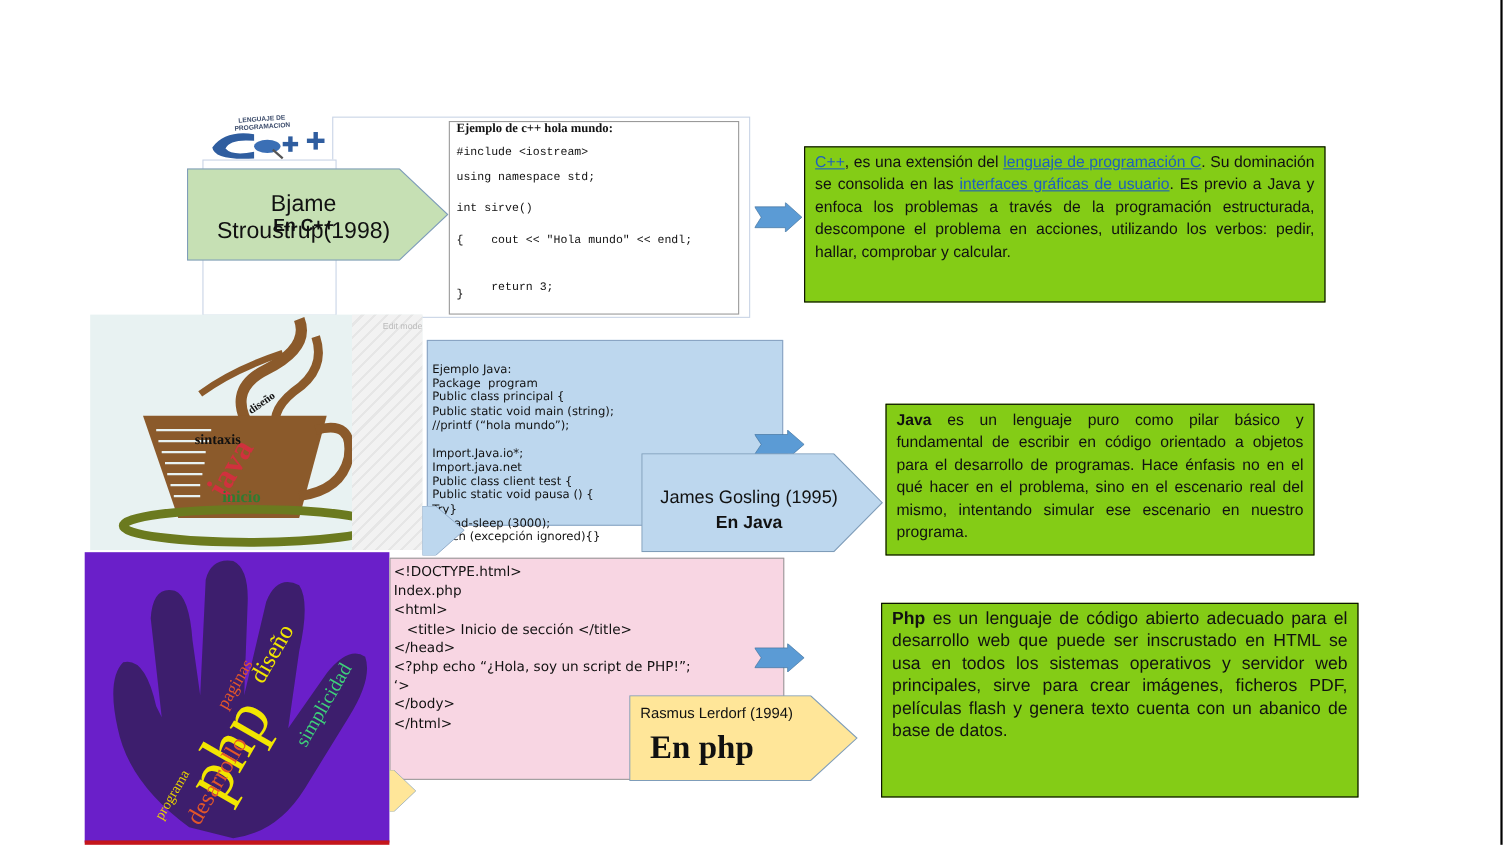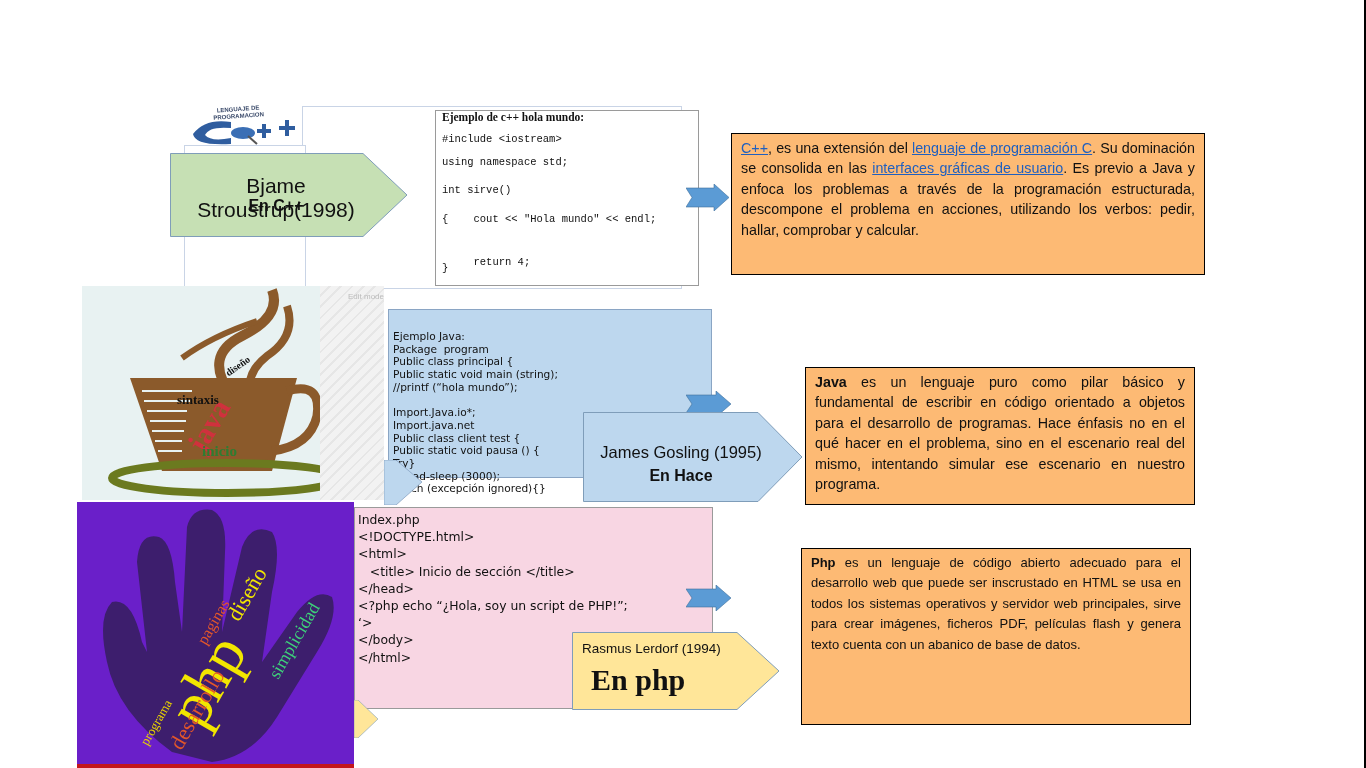--- a/index.html
+++ b/index.html
@@ -9,29 +9,29 @@
   }
   .abs { position:absolute; box-sizing:border-box; }
   .right-edge { left:1364px; top:0; width:2px; height:768px; background:#000; }
 
   
   .cpp-logo { left:185px; top:104px; width:118px; height:42px; }
   .cpp-logo .logo-caption { position:absolute; left:28px; top:2px; font-size:6px; line-height:7px; color:#3a4a6a; text-align:center; transform:rotate(-4deg); font-weight:bold; }
   .cpp-frame-left { left:184px; top:145px; width:122px; height:142px; border:1px solid #c9d4e6; background:#fff; }
   .cpp-frame-outer { left:302px; top:106px; width:380px; height:183px; border:1px solid #c9d4e6; background:#fff; }
   .cpp-code { left:408px; top:110px; width:264px; height:176px; border:1px solid #9a9a9a; background:#fff;
-    font-family:"Liberation Mono", monospace; font-size:10.5px; color:#111; padding:0 6px;margin-left:27px; }
+    font-family:"Liberation Mono", monospace; font-size:10.5px; color:#111; padding:0 6px; }
   .cpp-code .title { font-family:"Liberation Serif", serif; font-weight:bold; font-size:11.5px; margin-top:0px; }
   .cpp-code div { position:absolute; left:6px; white-space:pre; }
 
   .chevron { position:absolute; }
   .chevron .label { position:absolute; left:0; width:100%; text-align:center; }
 
   .desc {
-    border:1px solid #000; background:#fdba74; font-family:"Liberation Sans", sans-serif;
+    border:1px solid #000; background:#84cc16; font-family:"Liberation Sans", sans-serif;
     font-size:14.3px; line-height:20.4px; color:#111; padding:4px 9px; text-align:justify;
   }
   .desc a { color:#1f5fbf; text-decoration:underline; }
   .desc b { font-weight:bold; }
 
   
   .java-img { left:82px; top:286px; width:302px; height:214px; background:#e8f2f2; overflow:hidden; }
   .java-img-ghost { left:320px; top:286px; width:64px; height:214px;
      background: repeating-linear-gradient(135deg,#f2f2f2 0 6px,#e6e6e6 6px 8px); }
   .java-code { left:388px; top:309px; width:324px; height:169px; background:#bdd7ee; border:1px solid #8aa5c4;
@@ -65,21 +65,21 @@
       <rect x="100" y="16" width="4" height="16" fill="#2f5d9f"></rect>
   </svg>
 </div>
 
 <div class="abs cpp-code">
   <div class="title" style="top:0px">Ejemplo de c++ hola mundo:</div>
   <div style="top:22px">#include &lt;iostream&gt;</div>
   <div style="top:45px">using namespace std;</div>
   <div style="top:73px">int sirve()</div>
   <div style="top:102px">{    cout &lt;&lt; "Hola mundo" &lt;&lt; endl;</div>
-  <div style="top:145px">     return 4;</div>
+  <div style="top:145px">     return 3;</div>
   <div style="top:151px">}</div>
 </div>
 
 <div class="abs chevron" style="left:170px;top:153px;width:238px;height:84px">
   <svg width="238" height="84" style="position:absolute;left:0;top:0">
     <polygon points="0.5,0.5 193,0.5 237,42 193,83.5 0.5,83.5" fill="#c6e0b4" stroke="#7f9db9" stroke-width="1"></polygon>
   </svg>
   <div class="label" style="top:21px;width:212px;font-family:'Liberation Sans',sans-serif;font-size:21px;color:#111">Bjame Stroustrup(1998)</div>
   <div class="label" style="top:44px;width:212px;font-family:'Liberation Sans',sans-serif;font-size:16px;font-weight:bold;color:#111">En C++</div>
 </div>
@@ -130,53 +130,53 @@
 
 <svg class="abs" style="left:686px;top:391px" width="46" height="26">
   <polygon points="0,4 30,4 30,0 45,13 30,26 30,22 0,22 6,13" fill="#5b9bd5" stroke="#41719c" stroke-width="0.6"></polygon>
 </svg>
 
 <div class="abs chevron" style="left:583px;top:412px;width:220px;height:90px">
   <svg width="220" height="90" style="position:absolute;left:0;top:0">
     <polygon points="0.5,0.5 175,0.5 219,45 175,89.5 0.5,89.5" fill="#bdd7ee" stroke="#7f9db9" stroke-width="1"></polygon>
   </svg>
   <div class="label" style="top:31px;width:196px;font-size:16.5px;color:#111">James Gosling (1995)</div>
-  <div class="label" style="top:55px;width:196px;font-size:16px;font-weight:bold;color:#111">En Hace</div>
+  <div class="label" style="top:55px;width:196px;font-size:16px;font-weight:bold;color:#111">En Java</div>
 </div>
 
 <div class="abs desc" style="left:805px;top:367px;width:390px;height:138px">
   <b>Java</b><span> es un lenguaje puro como pilar básico y fundamental de escribir en código orientado a objetos para el desarrollo de programas. Hace énfasis no en el qué  hacer en el problema, sino en el escenario real del mismo, intentando simular ese escenario en nuestro programa.</span>
 </div>
 
 <div class="abs php-img">
   <svg width="277" height="264">
     <path d="M95 250 Q40 210 30 160 Q20 115 35 100 Q55 95 65 140 L70 150 L60 60 Q62 30 82 35 Q95 40 98 80 L105 130 L110 25 Q115 5 135 8 Q150 15 148 50 L145 130 L165 45 Q175 20 195 30 Q205 45 195 90 L185 160 L220 110 Q240 85 255 95 Q262 115 240 150 L200 215 Q175 255 135 260 Z" fill="#3d1e6d"></path>
     <text x="85" y="200" font-family="Liberation Serif, serif" font-size="62" fill="#f2e600" transform="rotate(-60 130 180)">php</text>
     <text x="150" y="110" font-family="Liberation Serif, serif" font-size="22" fill="#f2e600" transform="rotate(-60 165 105)">diseño</text>
     <text x="70" y="240" font-family="Liberation Serif, serif" font-size="22" fill="#e2562a" transform="rotate(-60 95 215)">desarrollo</text>
     <text x="185" y="170" font-family="Liberation Serif, serif" font-size="18" fill="#3ed07a" transform="rotate(-60 200 160)">simplicidad</text>
     <text x="45" y="230" font-family="Liberation Serif, serif" font-size="13" fill="#e8d200" transform="rotate(-60 70 215)">programa</text>
     <text x="115" y="140" font-family="Liberation Serif, serif" font-size="16" fill="#e2562a" transform="rotate(-60 125 130)">paginas</text>
   </svg>
 </div>
 <div class="abs bottom-strip"></div>
 
-<div class="abs php-code"><div>Index.php</div><div>&lt;!DOCTYPE.html&gt;</div><div>&lt;html&gt;</div><div>   &lt;title&gt; Inicio de sección &lt;/title&gt;</div><div>&lt;/head&gt;</div><div>&lt;?php echo “¿Hola, soy un script de PHP!”;</div><div>‘&gt;</div><div>&lt;/body&gt;</div><div>&lt;/html&gt;</div></div>
+<div class="abs php-code"><div>&lt;!DOCTYPE.html&gt;</div><div>Index.php</div><div>&lt;html&gt;</div><div>   &lt;title&gt; Inicio de sección &lt;/title&gt;</div><div>&lt;/head&gt;</div><div>&lt;?php echo “¿Hola, soy un script de PHP!”;</div><div>‘&gt;</div><div>&lt;/body&gt;</div><div>&lt;/html&gt;</div></div>
 
 <svg class="abs" style="left:354px;top:700px" width="26" height="38">
   <polygon points="0,0 0,38 4,38 24,19 4,0" fill="#ffe699" stroke="#7f9db9" stroke-width="0.6"></polygon>
 </svg>
 
 <svg class="abs" style="left:686px;top:585px" width="46" height="26">
   <polygon points="0,4 30,4 30,0 45,13 30,26 30,22 0,22 6,13" fill="#5b9bd5" stroke="#41719c" stroke-width="0.6"></polygon>
 </svg>
 
 <div class="abs chevron" style="left:572px;top:632px;width:208px;height:82px">
   <svg width="208" height="78" style="position:absolute;left:0;top:0">
     <polygon points="0.5,0.5 165,0.5 207,39 165,77.5 0.5,77.5" fill="#ffe699" stroke="#7f9db9" stroke-width="1"></polygon>
   </svg>
   <div style="position:absolute;left:10px;top:9px;font-size:13.5px;color:#111;white-space:nowrap">Rasmus Lerdorf (1994)</div>
   <div style="position:absolute;left:19px;top:31px;font-family:'Liberation Serif',serif;font-size:30px;font-weight:bold;color:#111;white-space:nowrap">En php</div>
 </div>
 
-<div class="abs desc" style="left:801px;top:548px;width:390px;height:177px;font-size:13px">
+<div class="abs desc" style="left:801px;top:548px;width:434px;height:177px;font-size:16px">
   <b>Php</b><span> es un lenguaje de código abierto adecuado para el desarrollo web que puede ser inscrustado en HTML se usa en todos los sistemas operativos  y servidor web principales, sirve para crear imágenes, ficheros PDF, películas flash y genera texto cuenta con un abanico de base de datos.</span>
 </div>
 
 </body></html>

